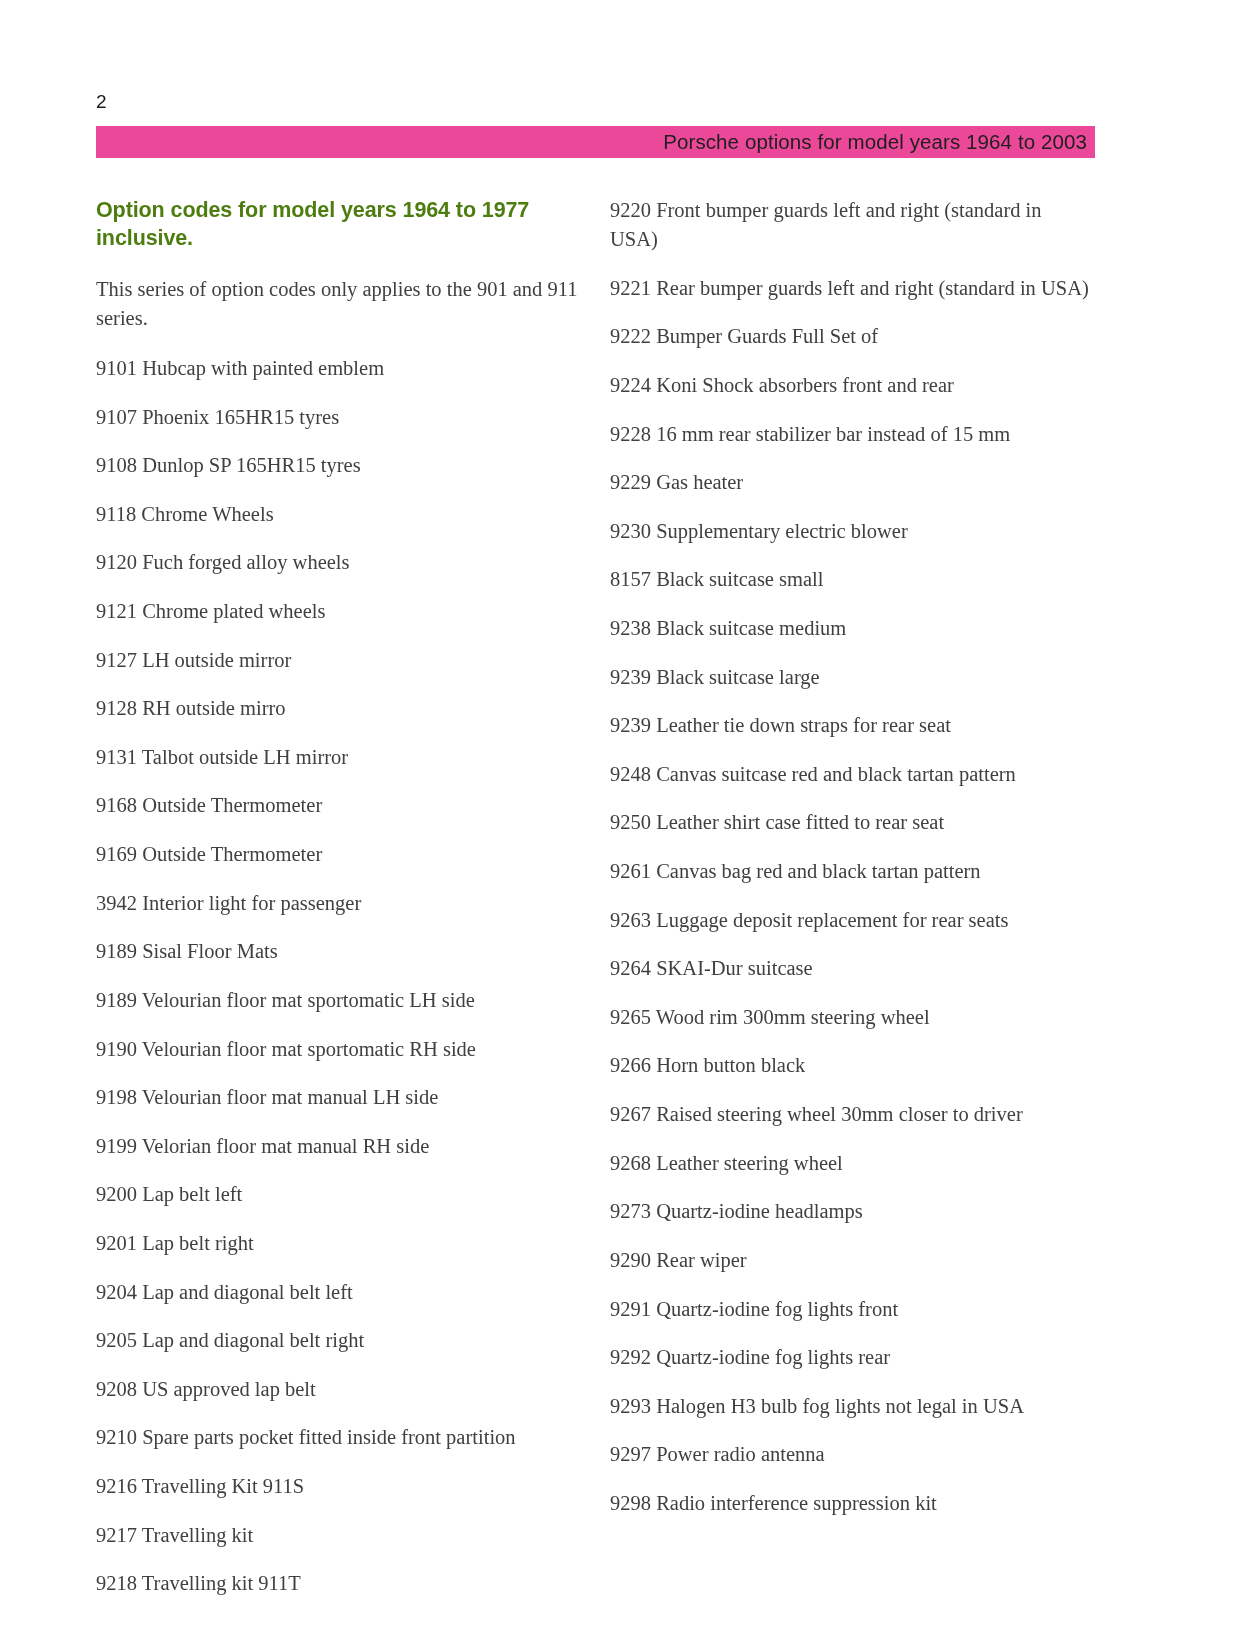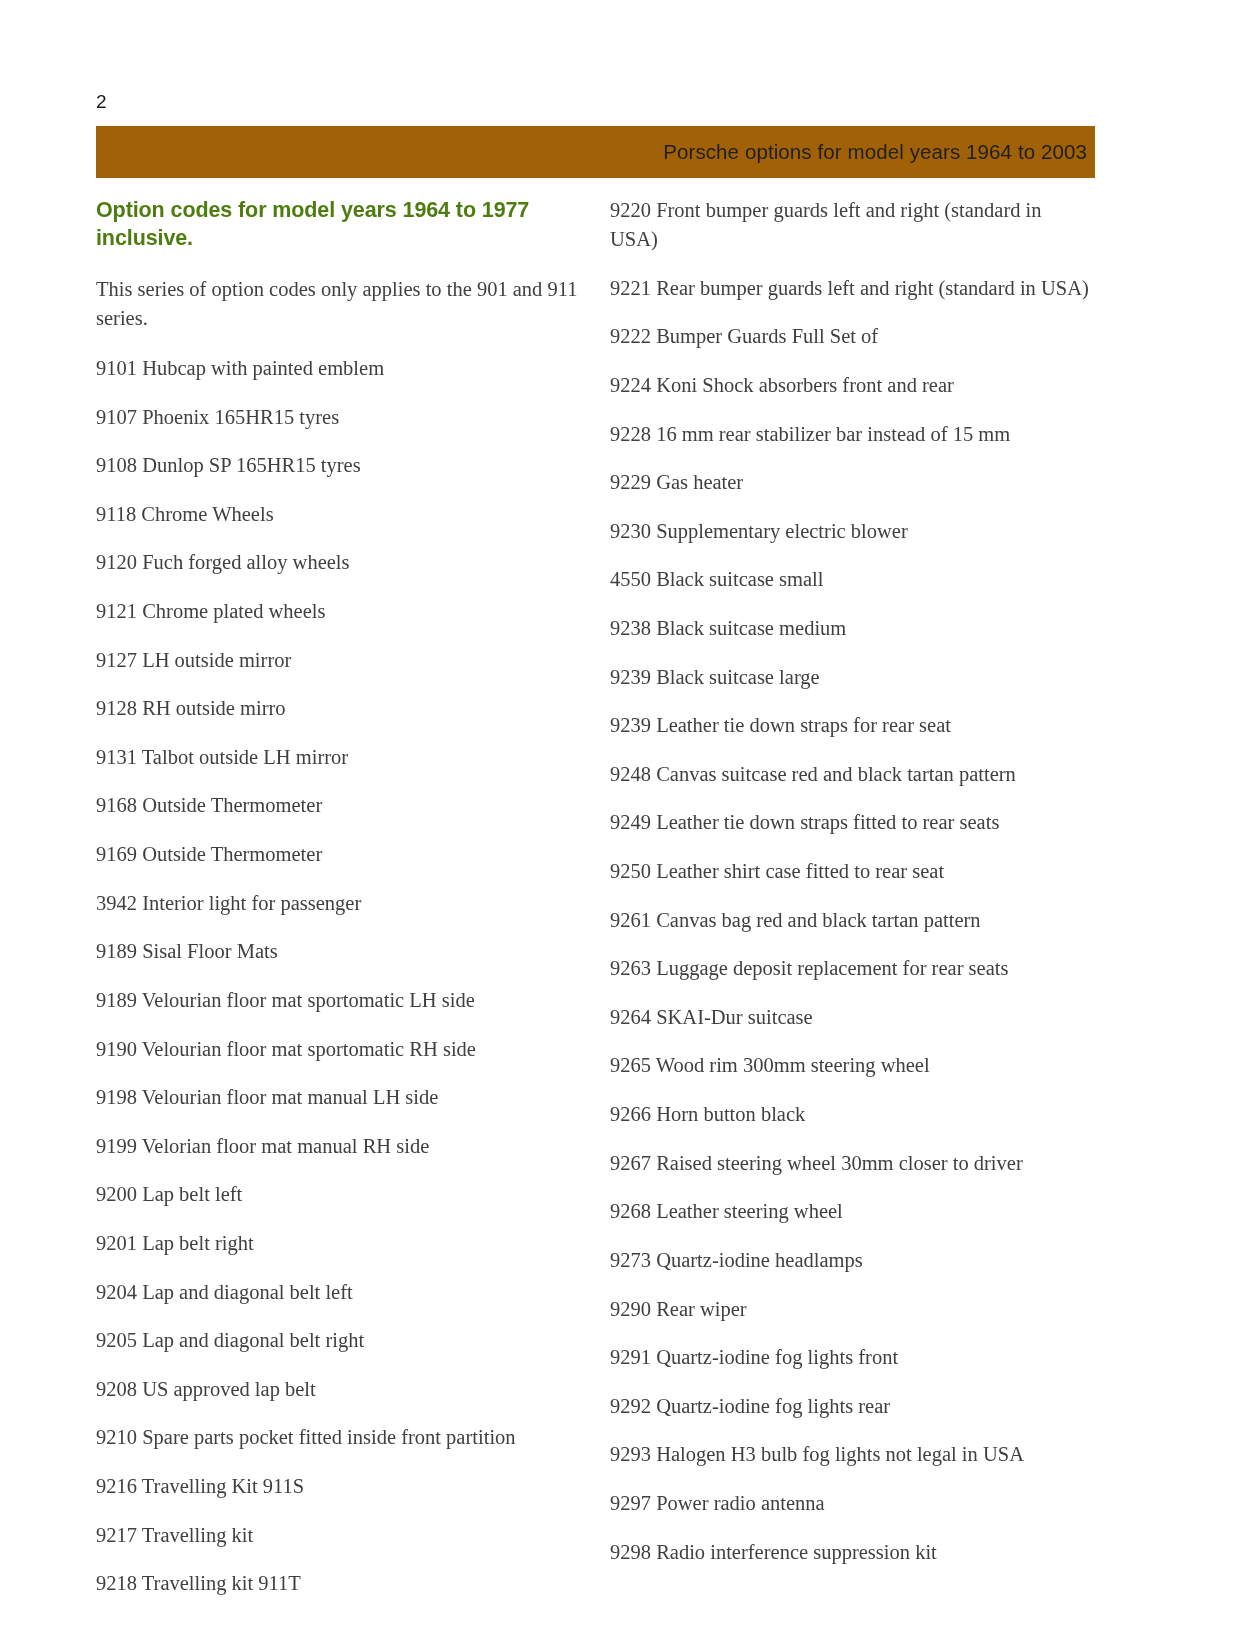--- a/index.html
+++ b/index.html
@@ -30,22 +30,22 @@
     color: #1a1a1a;
     line-height: 1;
   }
 
   
   .header-band {
     position: absolute;
     left: 96px;
     top: 126px;
     width: 999px;
-    height: 52px;
-    background: #a16207;
+    height: 32px;
+    background: #ec4899;
   }
   .header-title {
     position: absolute;
     right: 8px;
     top: 50%;
     transform: translateY(-50%);
     font-family: "Liberation Sans", sans-serif;
     font-size: 20.5px;
     letter-spacing: 0.1px;
     color: #1f1f1f;
@@ -139,26 +139,25 @@
 
     <div class="col col-right">
       <div id="right-list">
           <p class="entry">9220 Front bumper guards left and right (standard in USA)</p>
           <p class="entry">9221 Rear bumper guards left and right (standard in USA)</p>
           <p class="entry">9222 Bumper Guards Full Set of</p>
           <p class="entry">9224 Koni Shock absorbers front and rear</p>
           <p class="entry">9228 16 mm rear stabilizer bar instead of 15 mm</p>
           <p class="entry">9229 Gas heater</p>
           <p class="entry">9230 Supplementary electric blower</p>
-          <p class="entry">4550 Black suitcase small</p>
+          <p class="entry">8157 Black suitcase small</p>
           <p class="entry">9238 Black suitcase medium</p>
           <p class="entry">9239 Black suitcase large</p>
           <p class="entry">9239 Leather tie down straps for rear seat</p>
           <p class="entry">9248 Canvas suitcase red and black tartan pattern</p>
-          <p class="entry">9249 Leather tie down straps fitted to rear seats</p>
           <p class="entry">9250 Leather shirt case fitted to rear seat</p>
           <p class="entry">9261 Canvas bag red and black tartan pattern</p>
           <p class="entry">9263 Luggage deposit replacement for rear seats</p>
           <p class="entry">9264 SKAI-Dur suitcase</p>
           <p class="entry">9265 Wood rim 300mm steering wheel</p>
           <p class="entry">9266 Horn button black</p>
           <p class="entry">9267 Raised steering wheel 30mm closer to driver</p>
           <p class="entry">9268 Leather steering wheel</p>
           <p class="entry">9273 Quartz-iodine headlamps</p>
           <p class="entry">9290 Rear wiper</p>

